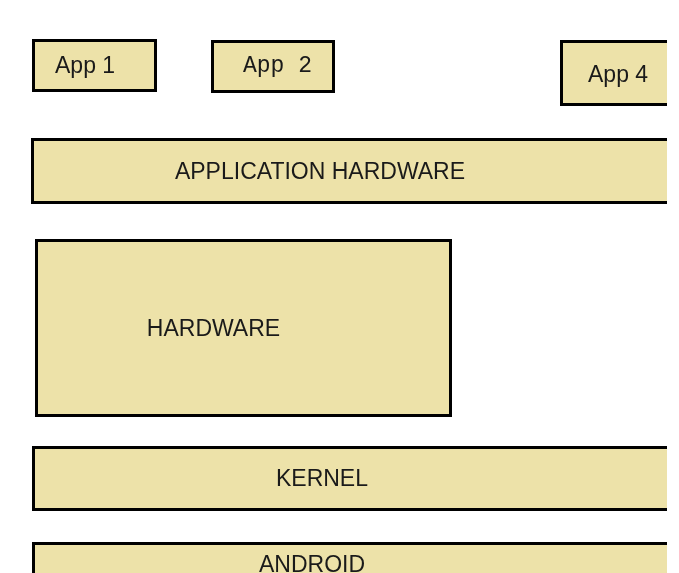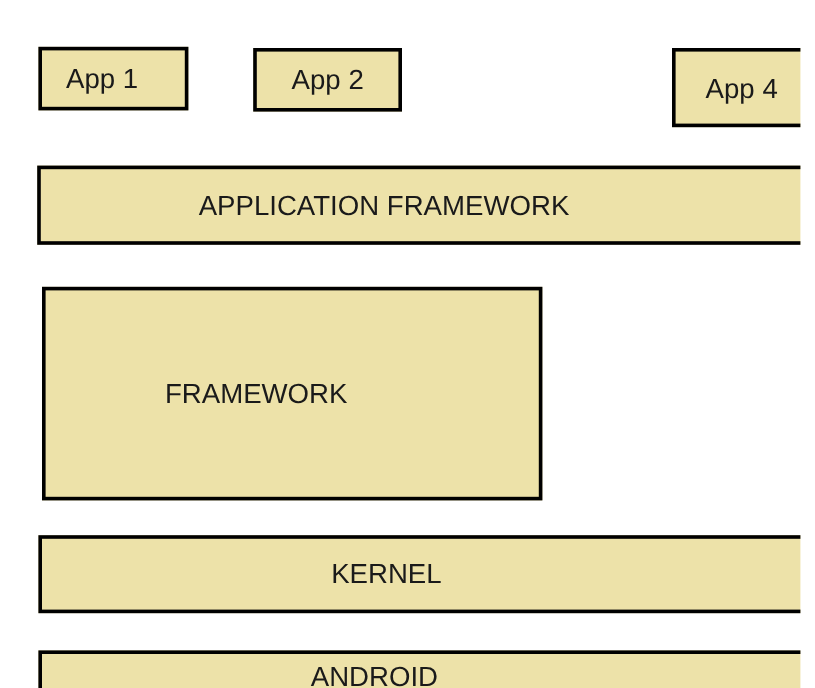--- a/index.html
+++ b/index.html
@@ -18,21 +18,21 @@
     background: #ede2a9;
     border: 3px solid #000000;
     display: flex;
     align-items: center;
     font-size: 23px;
     line-height: 27px;
   }
   
   .app-box span { white-space: nowrap; }
   .box-app-1 { left: 8px;   top: 15px; width: 125px; height: 53px; padding-left: 8px; }
-  .box-app-2 { left: 187px; top: 16px; width: 124px; height: 53px; padding-left: 17px; }
+  .box-app-2 { left: 187px; top: 16px; width: 124px; height: 53px; padding-left: 17px; font-family: Liberation Mono, monospace; }
   .box-app-3 { left: 356px; top: 15px; width: 124px; height: 53px; padding-left: 10px; padding-bottom: 2px; }
   .box-app-4 { left: 536px; top: 16px; width: 123px; height: 66px; padding-left: 13px; padding-top: 14px; }
   
   .box-framework { left: 7px;   top: 114px; width: 656px; height: 66px; }
   .box-libraries { left: 11px;  top: 215px; width: 417px; height: 178px; }
   .box-runtime   { left: 443px; top: 215px; width: 222px; height: 178px; }
   .box-kernel    { left: 8px;   top: 422px; width: 658px; height: 65px; }
   .box-hardware  { left: 8px;   top: 518px; width: 656px; height: 45px; }
 
   .layer-label { width: 100%; text-align: center; }
@@ -52,25 +52,25 @@
     <span>App 1</span>
   </div>
   <div class="box app-box box-app-2">
     <span>App 2</span>
   </div>
   <div class="box app-box box-app-4">
     <span>App 4</span>
   </div>
 
   <div class="box box-framework">
-    <div class="layer-label">APPLICATION FRAMEWORK</div>
+    <div class="layer-label">APPLICATION HARDWARE</div>
   </div>
 
   <div class="box box-libraries">
-    <div class="layer-label">FRAMEWORK</div>
+    <div class="layer-label">HARDWARE</div>
   </div>
 
 
   <div class="box box-kernel">
     <div class="layer-label">KERNEL</div>
   </div>
 
   <div class="box box-hardware">
     <div class="layer-label">ANDROID</div>
   </div>

